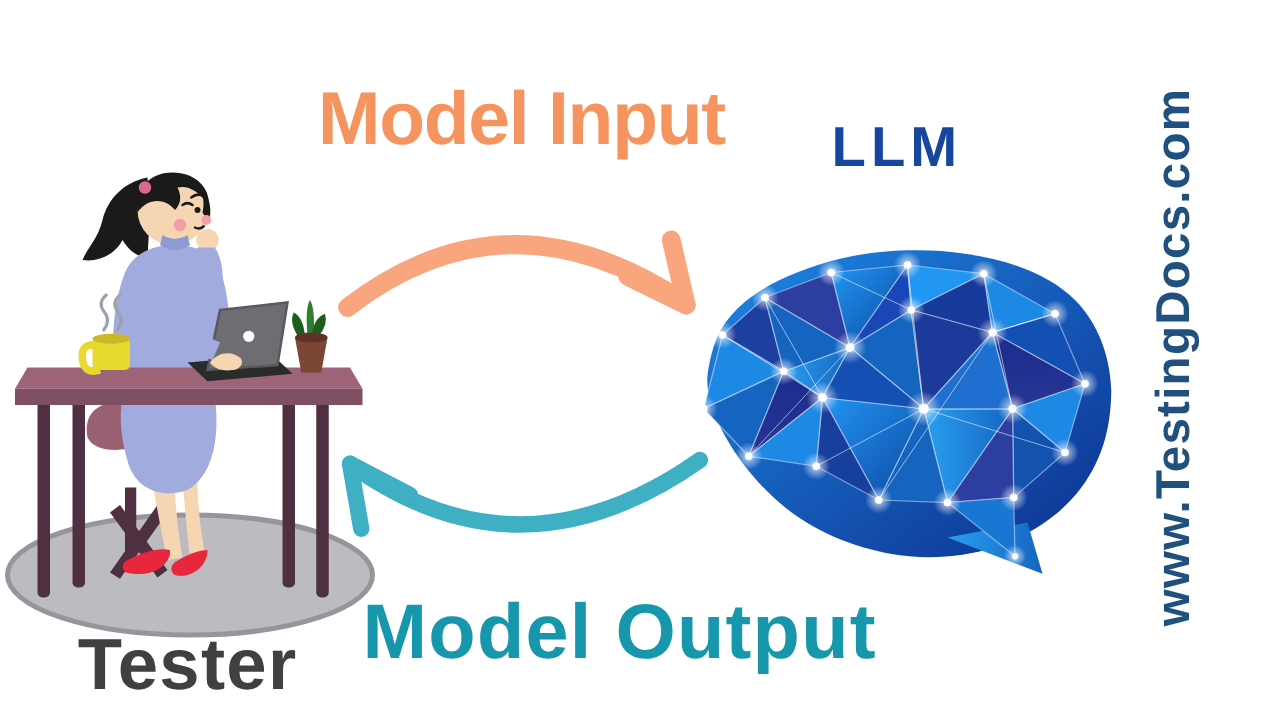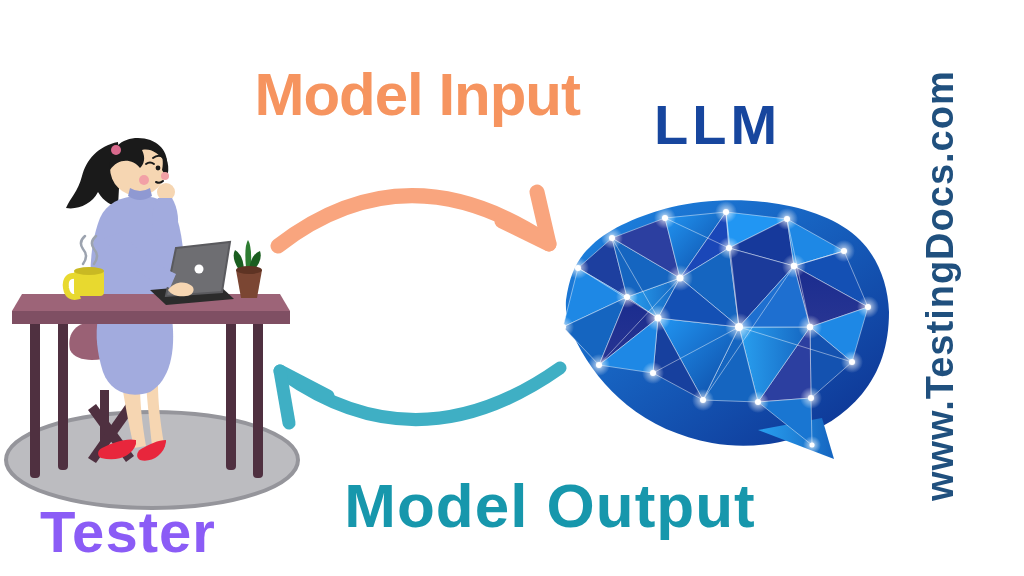--- a/index.html
+++ b/index.html
@@ -2,23 +2,23 @@
 <html><head>
 <meta charset="utf-8">
 <style>
   html,body{margin:0;padding:0;background:#fff;}
   #canvas{
     position:relative;width:1024px;height:576px;overflow:hidden;background:#ffffff;
     font-family:"Liberation Sans","DejaVu Sans",sans-serif;
   }
   .label{position:absolute;font-weight:900;white-space:nowrap;letter-spacing:0;}
   #lbl-model-input{left:170px;top:60px;width:410px;text-align:right;font-size:60px;color:#F6945F;letter-spacing:-1px;}
-  #lbl-llm{left:610px;top:92px;width:215px;text-align:center;font-size:56px;color:#17469E;letter-spacing:4px;}
-  #lbl-model-output{left:290px;top:470px;width:520px;text-align:center;font-size:62px;color:#1797AC;letter-spacing:1px;}
-  #lbl-tester{left:40px;top:498px;width:220px;text-align:left;font-size:58px;color:#8b5cf6;letter-spacing:1px;}
+  #lbl-llm{left:610px;top:92px;width:215px;text-align:center;font-size:45px;color:#17469E;letter-spacing:4px;}
+  #lbl-model-output{left:290px;top:470px;width:520px;font-size:62px;color:#1797AC;letter-spacing:1px;}
+  #lbl-tester{left:40px;top:498px;width:220px;text-align:center;font-size:58px;color:#404040;letter-spacing:1px;}
   #lbl-watermark{
     left:908px;top:80px;height:412px;width:64px;
     font-size:38px;color:#20507E;font-weight:900;
     writing-mode:vertical-rl;transform:rotate(180deg);
     display:flex;align-items:center;justify-content:center;letter-spacing:1px;
   }
   svg{position:absolute;left:0;top:0;}
 </style>
 </head>
 <body>

